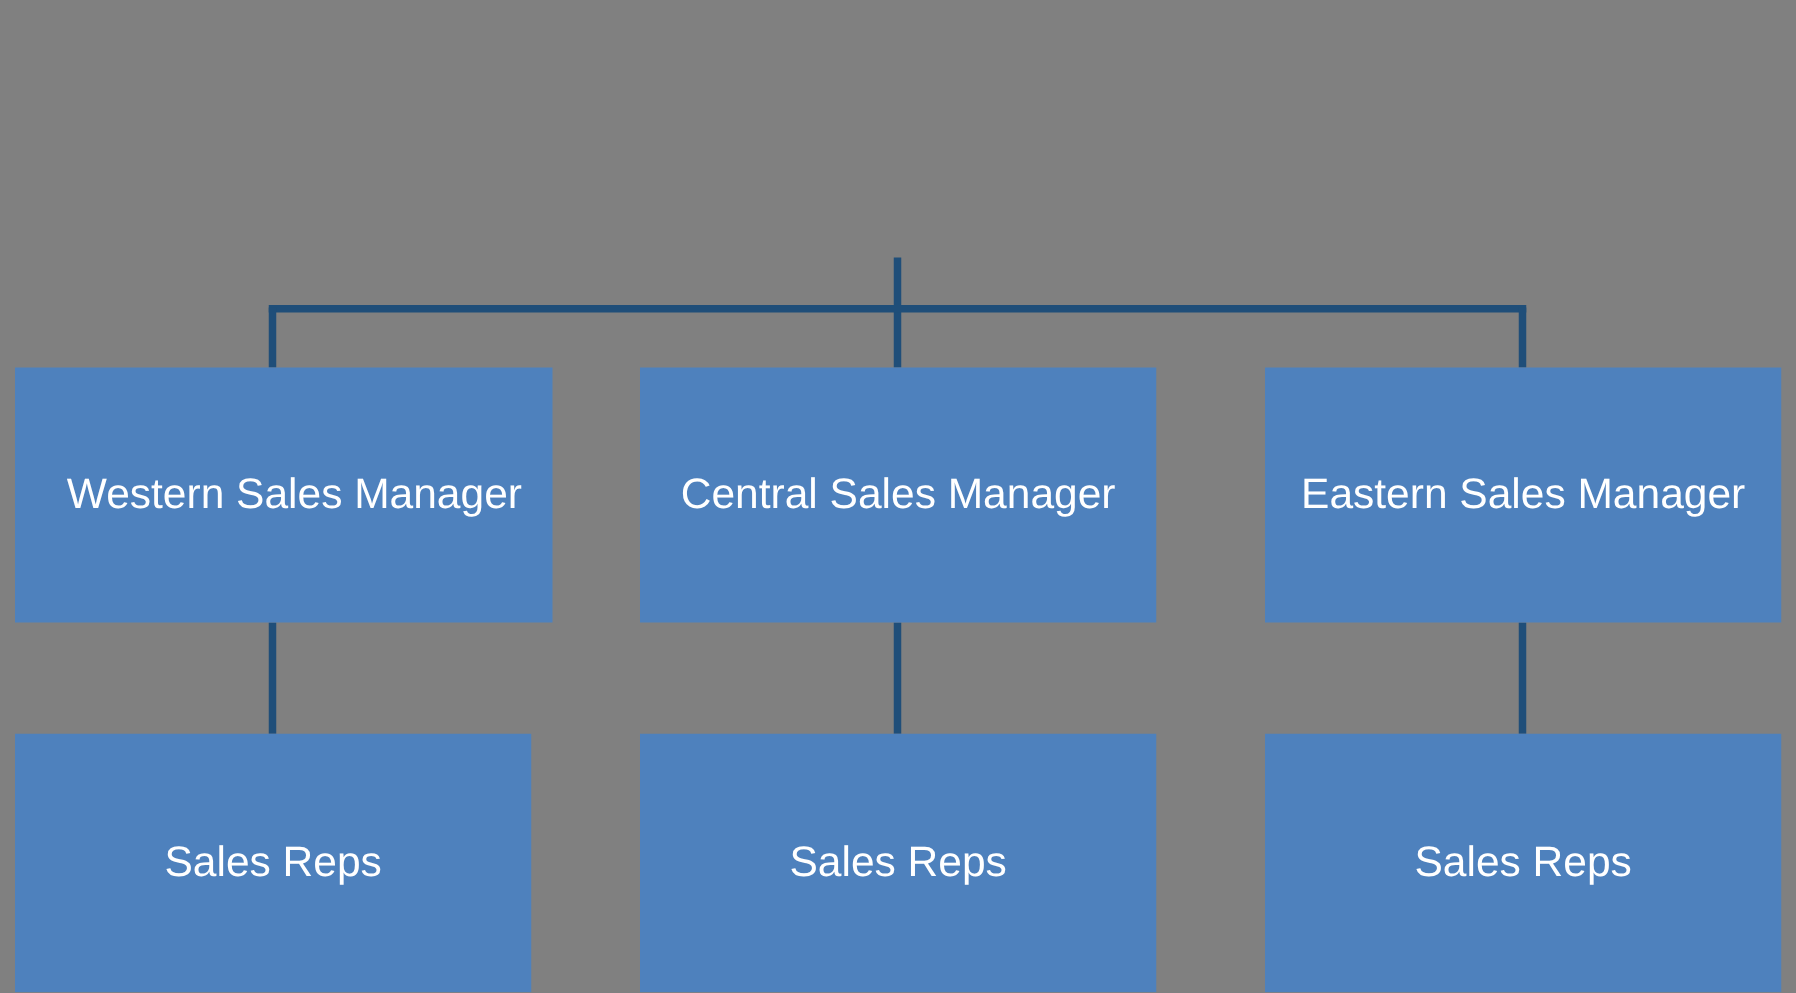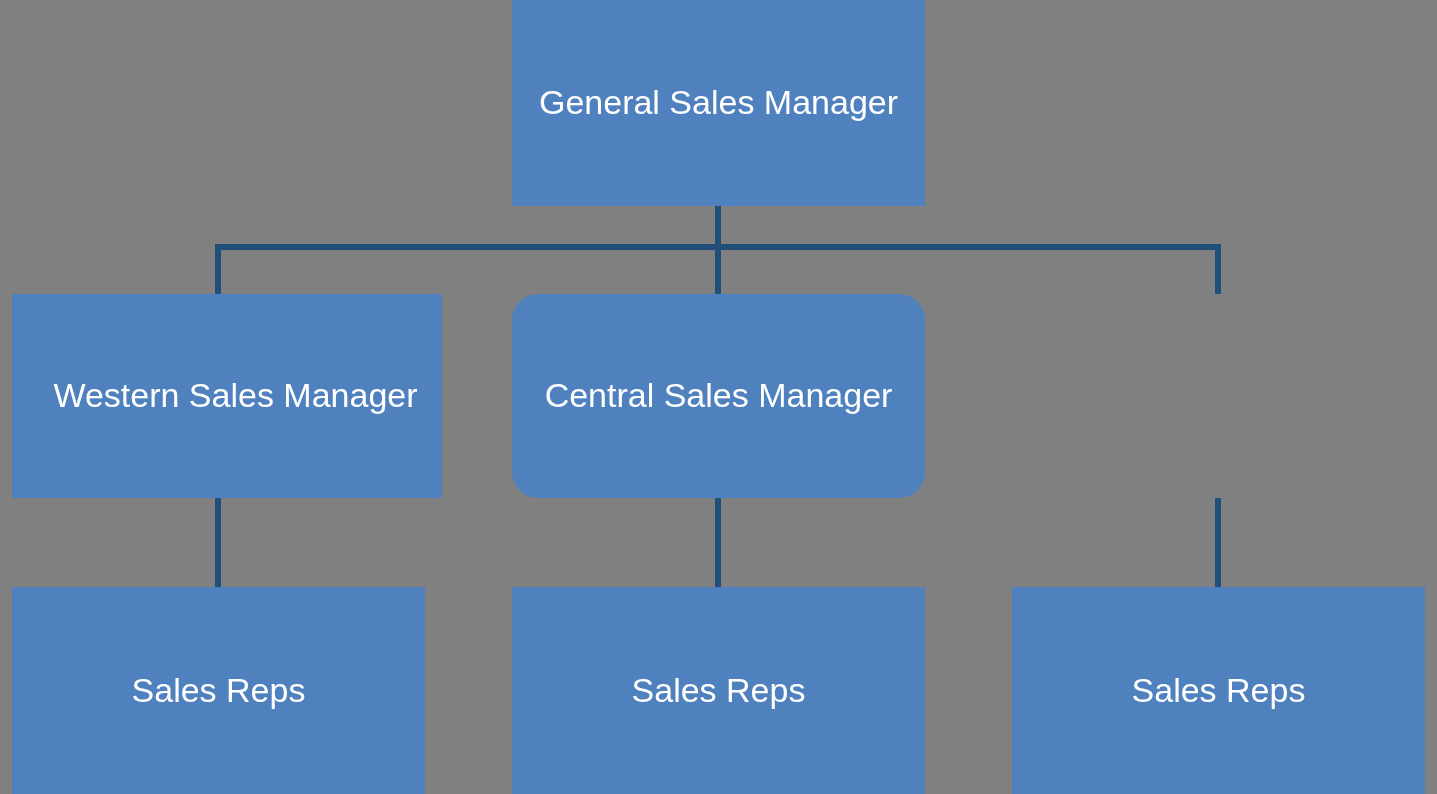--- a/index.html
+++ b/index.html
@@ -28,21 +28,21 @@
     user-select: none;
   }
   .connector {
     position: absolute;
     background: #1F4E79;
   }
   
   #node-general { left: 512px; top: 0px; width: 413px; height: 206px; }
   
   #node-western { left: 12px;   top: 294px; width: 413px; height: 204px; padding-left: 17px; }
-  #node-central { left: 512px;  top: 294px; width: 413px; height: 204px; border-radius: 26px; }
+  #node-central { left: 512px;  top: 294px; width: 413px; height: 204px; }
   #node-eastern { left: 1012px; top: 294px; width: 413px; height: 204px; }
   
   #node-western-reps { left: 12px;   top: 587px; width: 413px; height: 207px; }
   #node-central-reps { left: 512px;  top: 587px; width: 413px; height: 207px; }
   #node-eastern-reps { left: 1012px; top: 587px; width: 413px; height: 207px; }
   
   #conn-root-drop      { left: 715px;  top: 206px; width: 6px;    height: 88px; }
   #conn-horizontal     { left: 215px;  top: 244px; width: 1006px; height: 6px;  }
   #conn-left-drop      { left: 215px;  top: 246px; width: 6px;    height: 48px; }
   #conn-right-drop     { left: 1215px; top: 246px; width: 6px;    height: 48px; }
@@ -56,29 +56,29 @@
 <div id="stage">
 
   <div class="connector" id="conn-root-drop"></div>
   <div class="connector" id="conn-horizontal"></div>
   <div class="connector" id="conn-left-drop"></div>
   <div class="connector" id="conn-right-drop"></div>
   <div class="connector" id="conn-western-reps"></div>
   <div class="connector" id="conn-central-reps"></div>
   <div class="connector" id="conn-eastern-reps"></div>
 
-  <div class="org-node" id="node-general">
-    <span>General Sales Manager</span>
-  </div>
 
   <div class="org-node" id="node-western">
     <span>Western Sales Manager</span>
   </div>
   <div class="org-node" id="node-central">
     <span>Central Sales Manager</span>
+  </div>
+  <div class="org-node" id="node-eastern">
+    <span>Eastern Sales Manager</span>
   </div>
 
   <div class="org-node" id="node-western-reps">
     <span>Sales Reps</span>
   </div>
   <div class="org-node" id="node-central-reps">
     <span>Sales Reps</span>
   </div>
   <div class="org-node" id="node-eastern-reps">
     <span>Sales Reps</span>

